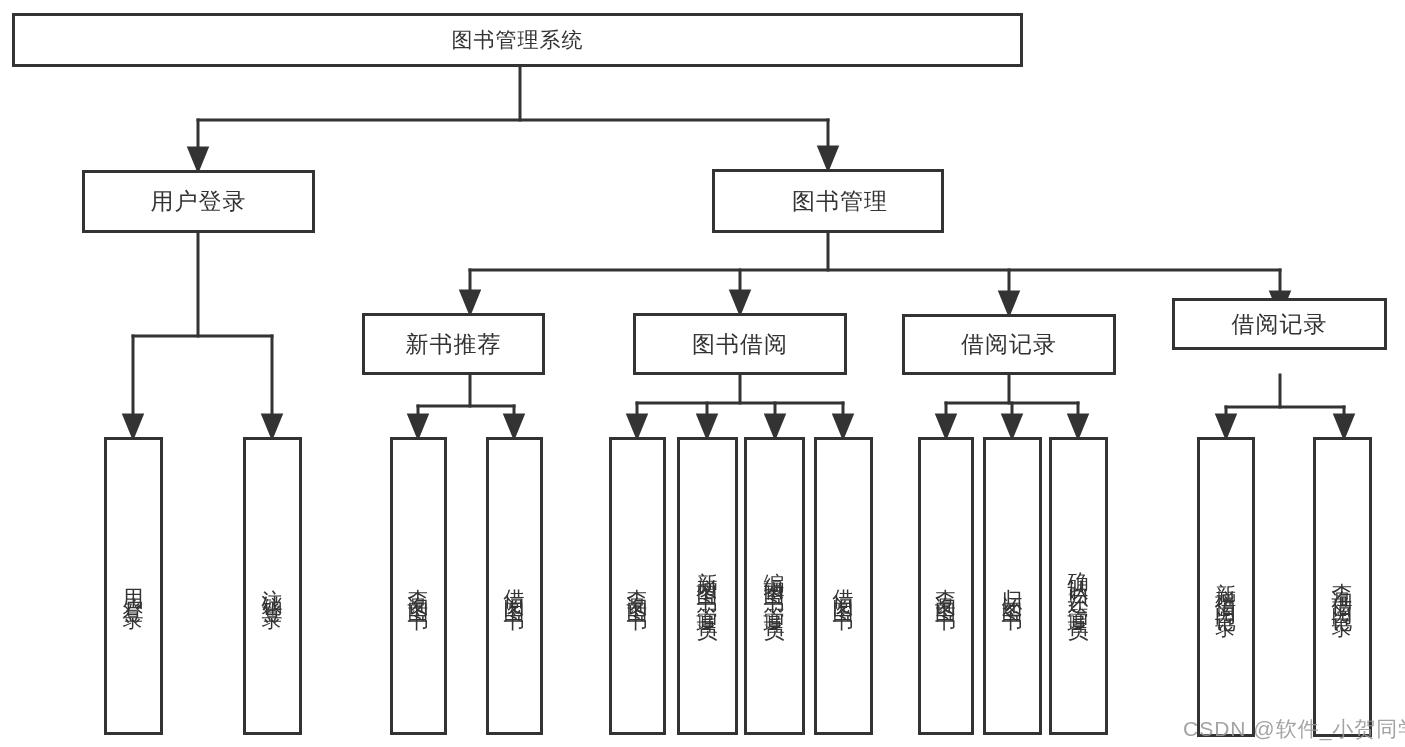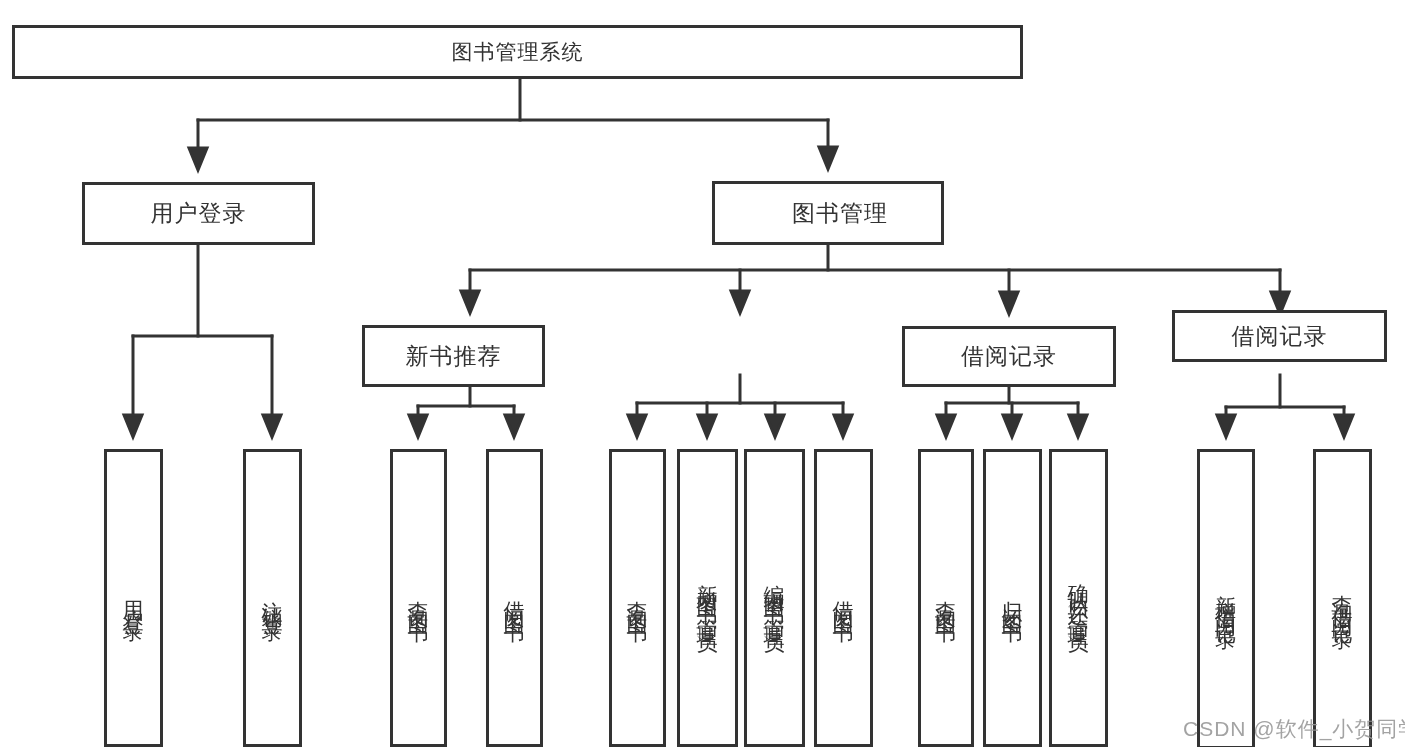--- a/index.html
+++ b/index.html
@@ -4,21 +4,20 @@
 <style>
   html,body{margin:0;padding:0;background:#ffffff;}
   body{width:1405px;height:747px;font-family:"Liberation Sans","DejaVu Sans",sans-serif;}
   .canvas{position:relative;width:1405px;height:747px;background:#ffffff;overflow:hidden;}
   svg.connectors{position:absolute;left:0;top:0;width:1405px;height:747px;z-index:1;}
   .node{
     position:absolute;box-sizing:border-box;background:#ffffff;
     border:3px solid #333333;color:#333333;
     display:flex;align-items:center;justify-content:center;
     z-index:2;
-    margin-top:12px;
   }
   .node.title{font-size:21px;letter-spacing:1px;}
   .node.h2{font-size:23px;letter-spacing:1px;}
   .node.h3{font-size:23px;letter-spacing:1px;}
   .leaf span{
     writing-mode:vertical-rl;text-orientation:mixed;
     font-size:21px;letter-spacing:7px;line-height:1;
     white-space:nowrap;
   }
   .watermark{
@@ -115,20 +114,23 @@
   <div class="node h2" style="left:82px;top:170px;width:233px;height:63px;">
     <span>用户登录</span>
   </div>
   <div class="node h2" style="left:712px;top:169px;width:232px;height:64px;padding-left:24px;">
     <span>图书管理</span>
   </div>
 
   <div class="node h3" style="left:362px;top:313px;width:183px;height:62px;">
     <span>新书推荐</span>
   </div>
+  <div class="node h3" style="left:633px;top:313px;width:214px;height:62px;">
+    <span>图书借阅</span>
+  </div>
   <div class="node h3" style="left:902px;top:314px;width:214px;height:61px;">
     <span>借阅记录</span>
   </div>
   <div class="node h3" style="left:1172px;top:298px;width:215px;height:52px;">
     <span>借阅记录</span>
   </div>
 
   <div class="node leaf" style="left:104px;top:437px;width:59px;height:298px;">
     <span>用户登录</span>
   </div>

